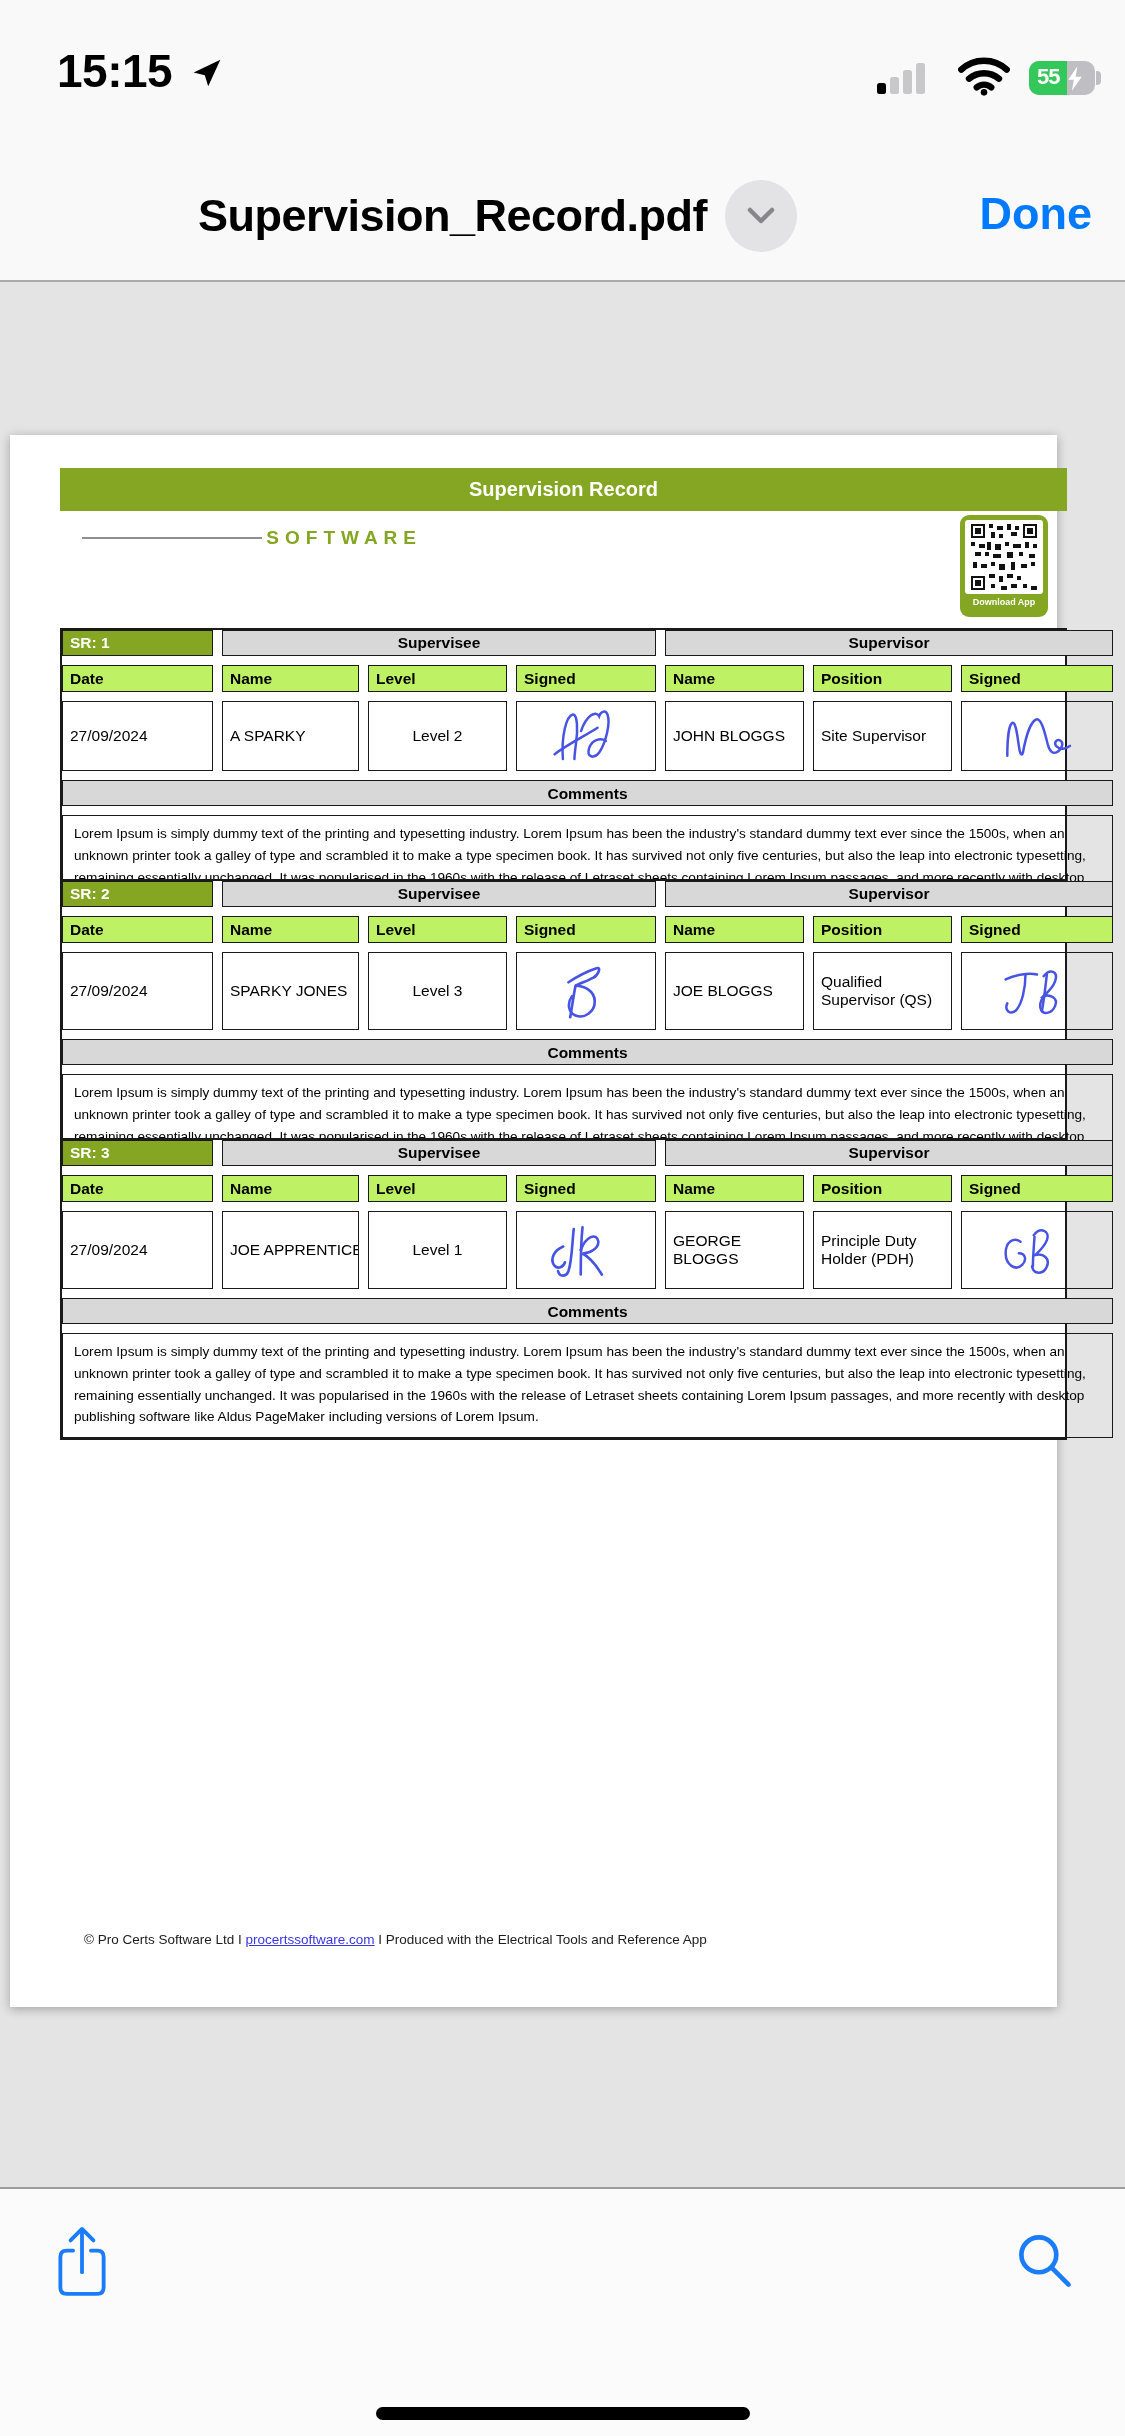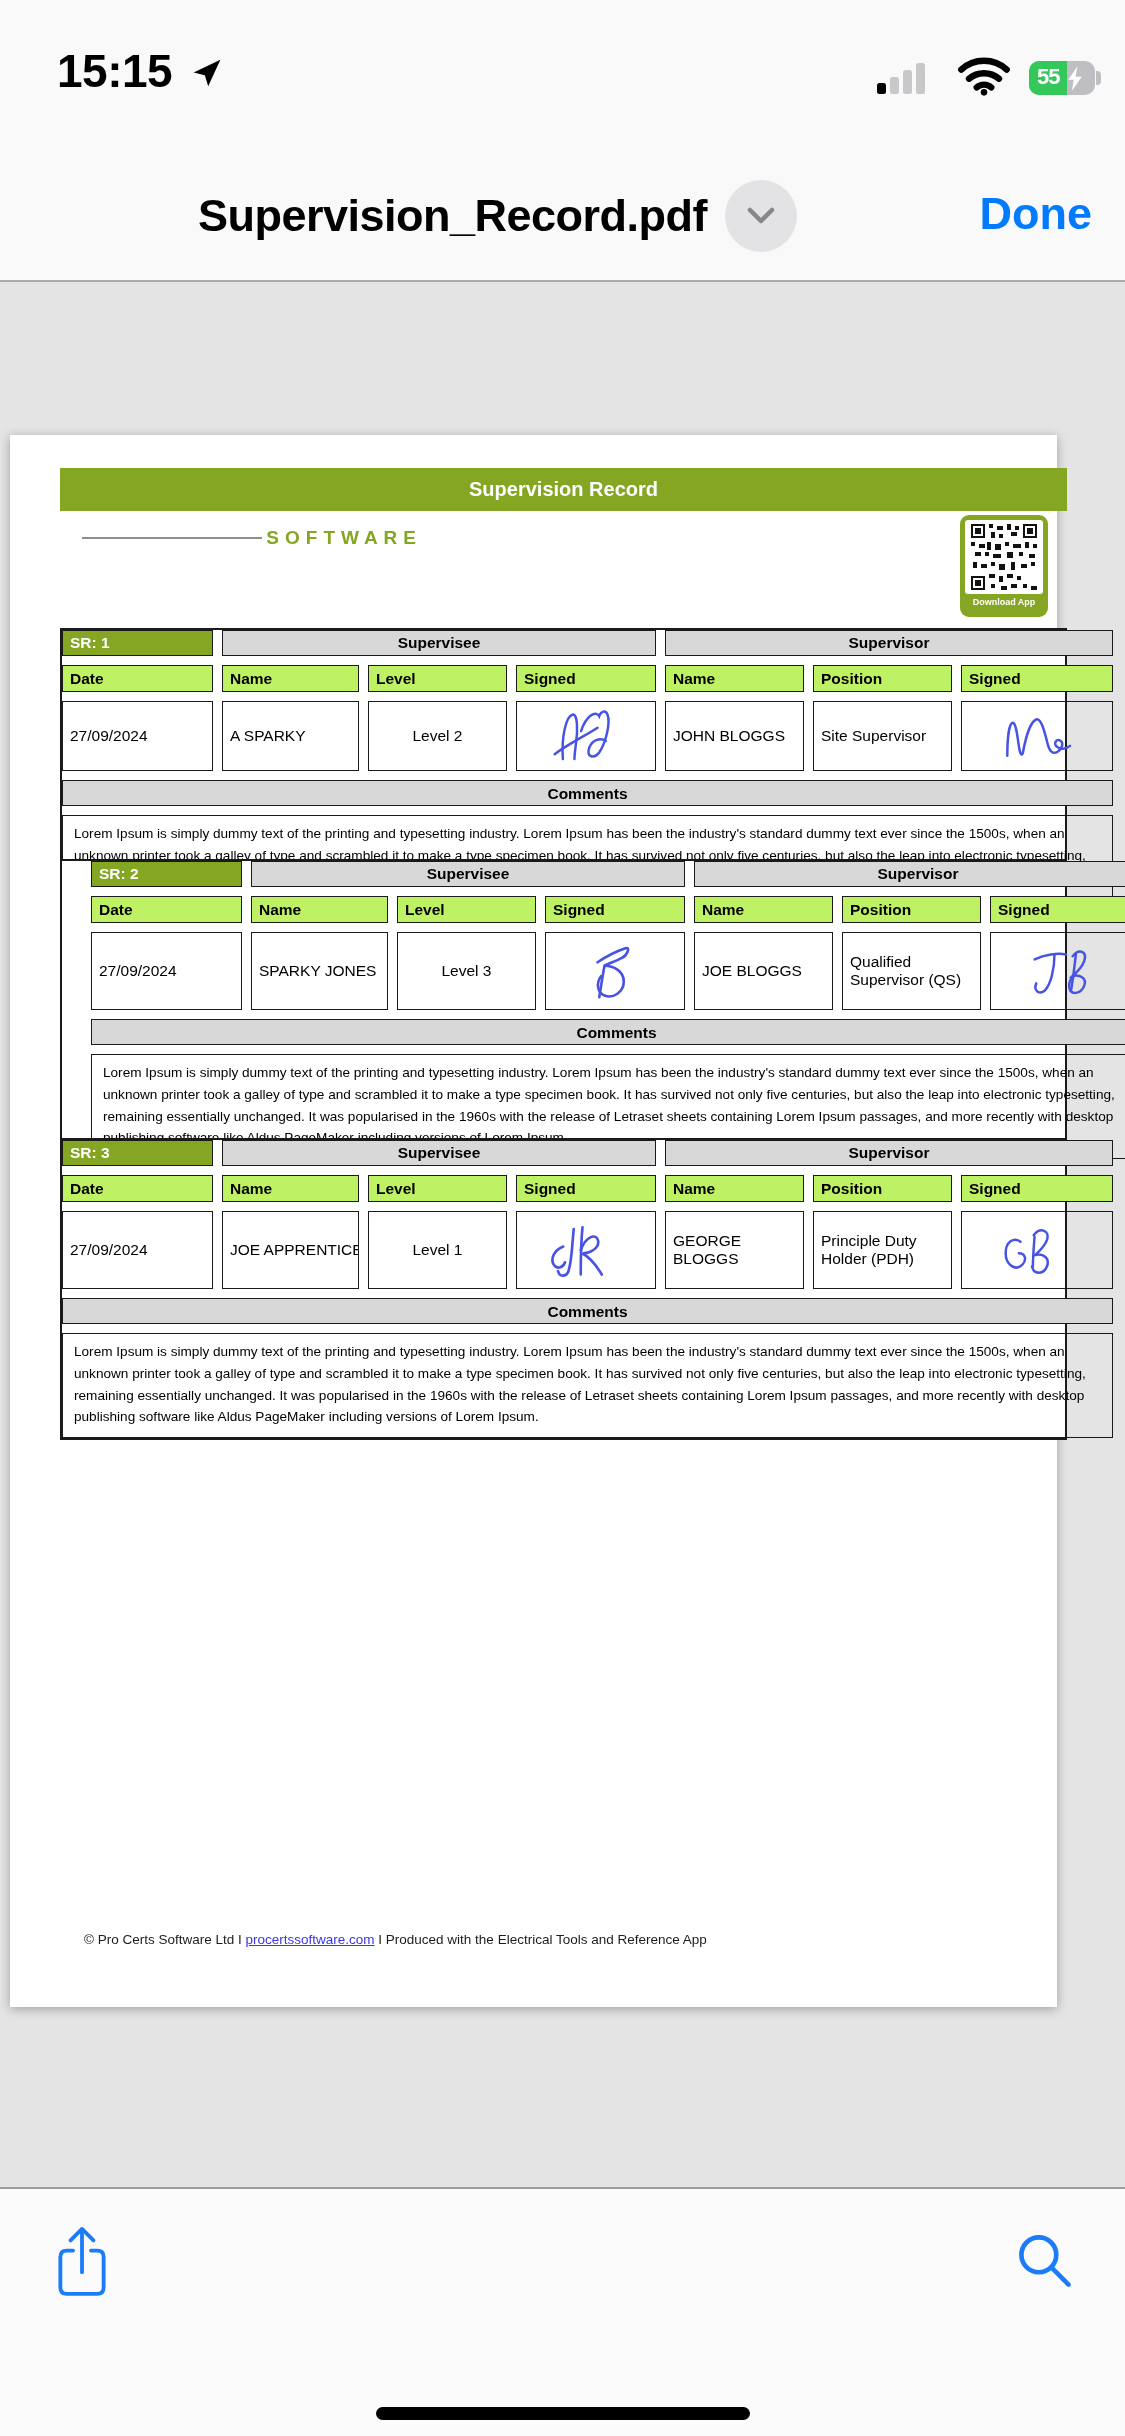--- a/index.html
+++ b/index.html
@@ -211,21 +211,21 @@
       <div class="cell data-cell">Site Supervisor</div>
       <div class="cell sig-cell">
         <svg width="96" height="66" viewBox="0 0 100 80" fill="none" stroke="#4753E3" stroke-width="3" stroke-linecap="round">
           <path d="M14,64 C14,44 16,26 20,24 C24,22 26,38 28,52 C29,60 31,66 33,60 C37,38 43,22 49,20 C55,18 59,34 63,50 C65,58 69,63 75,59 C81,55 83,47 77,45 C73,44 70,49 74,53 C78,57 85,56 90,52"></path>
         </svg>
       </div>
       <div class="cell comments-hdr">Comments</div>
       <div class="cell comments-body">Lorem Ipsum is simply dummy text of the printing and typesetting industry. Lorem Ipsum has been the industry's standard dummy text ever since the 1500s, when an unknown printer took a galley of type and scrambled it to make a type specimen book. It has survived not only five centuries, but also the leap into electronic typesetting, remaining essentially unchanged. It was popularised in the 1960s with the release of Letraset sheets containing Lorem Ipsum passages, and more recently with desktop publishing software like Aldus PageMaker including versions of Lorem Ipsum.</div>
     </div>
 
-    <div class="sr-table" style="top:424px; grid-template-rows:26px 27px 78px 26px auto;padding-left:29px;">
+    <div class="sr-table" style="top:444px; grid-template-rows:26px 27px 78px 26px auto;">
       <div class="cell sr-cell">SR: 2</div>
       <div class="cell grp-cell">Supervisee</div>
       <div class="cell grp-cell">Supervisor</div>
       <div class="cell hdr-cell">Date</div>
       <div class="cell hdr-cell">Name</div>
       <div class="cell hdr-cell">Level</div>
       <div class="cell hdr-cell">Signed</div>
       <div class="cell hdr-cell">Name</div>
       <div class="cell hdr-cell">Position</div>
       <div class="cell hdr-cell">Signed</div>

